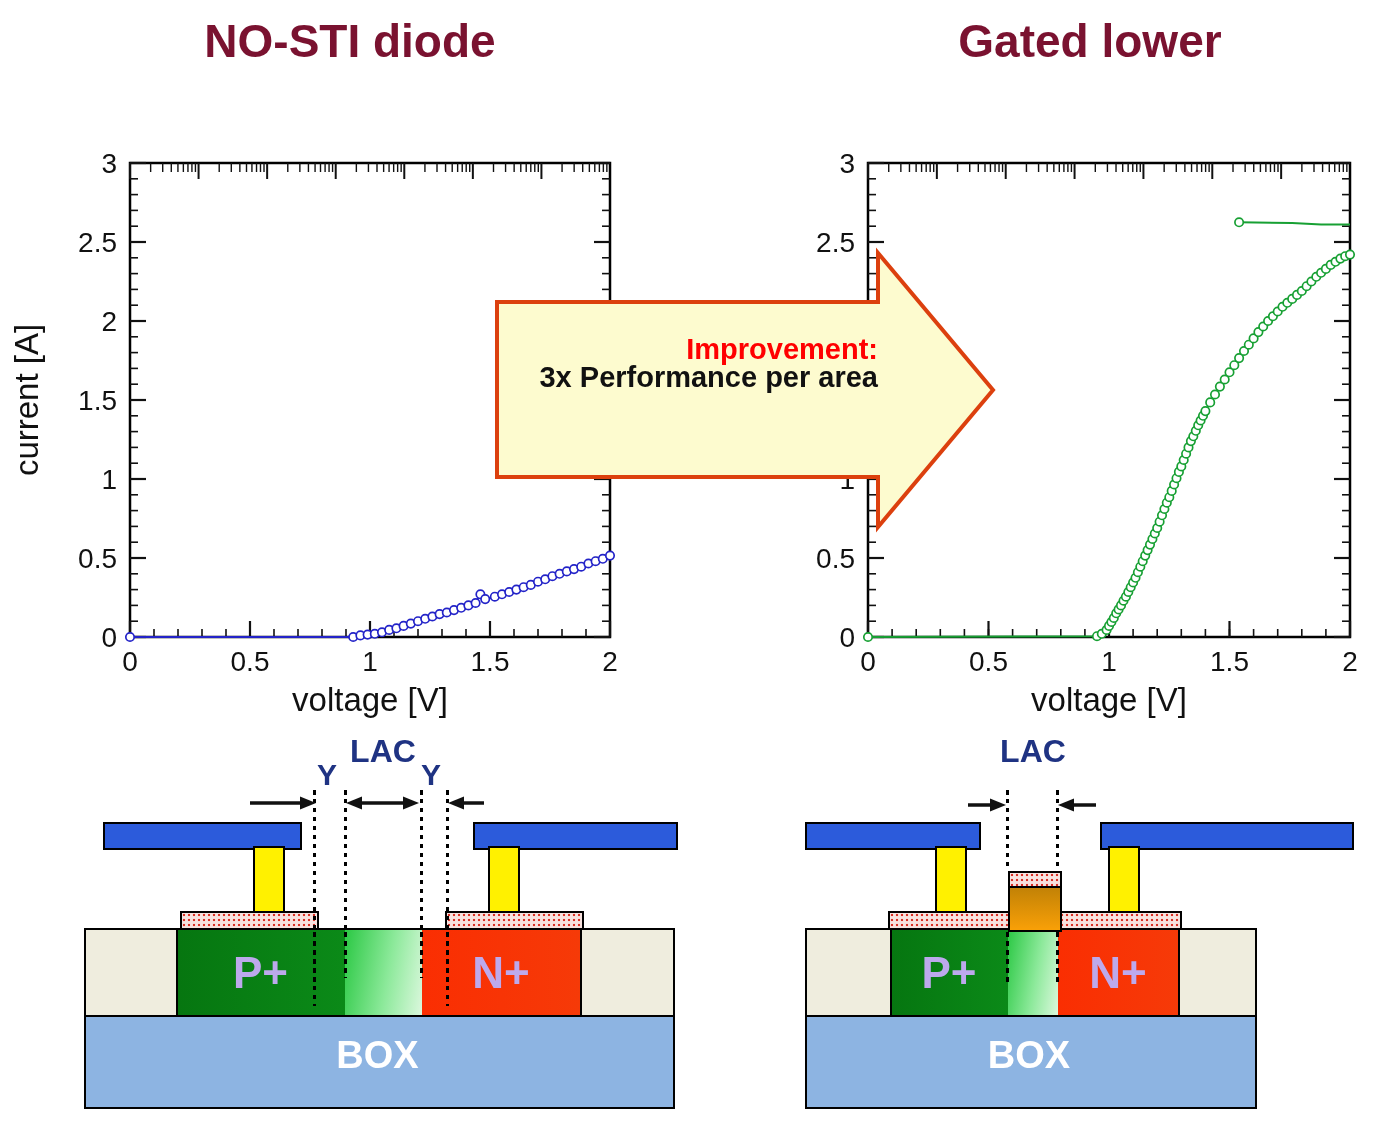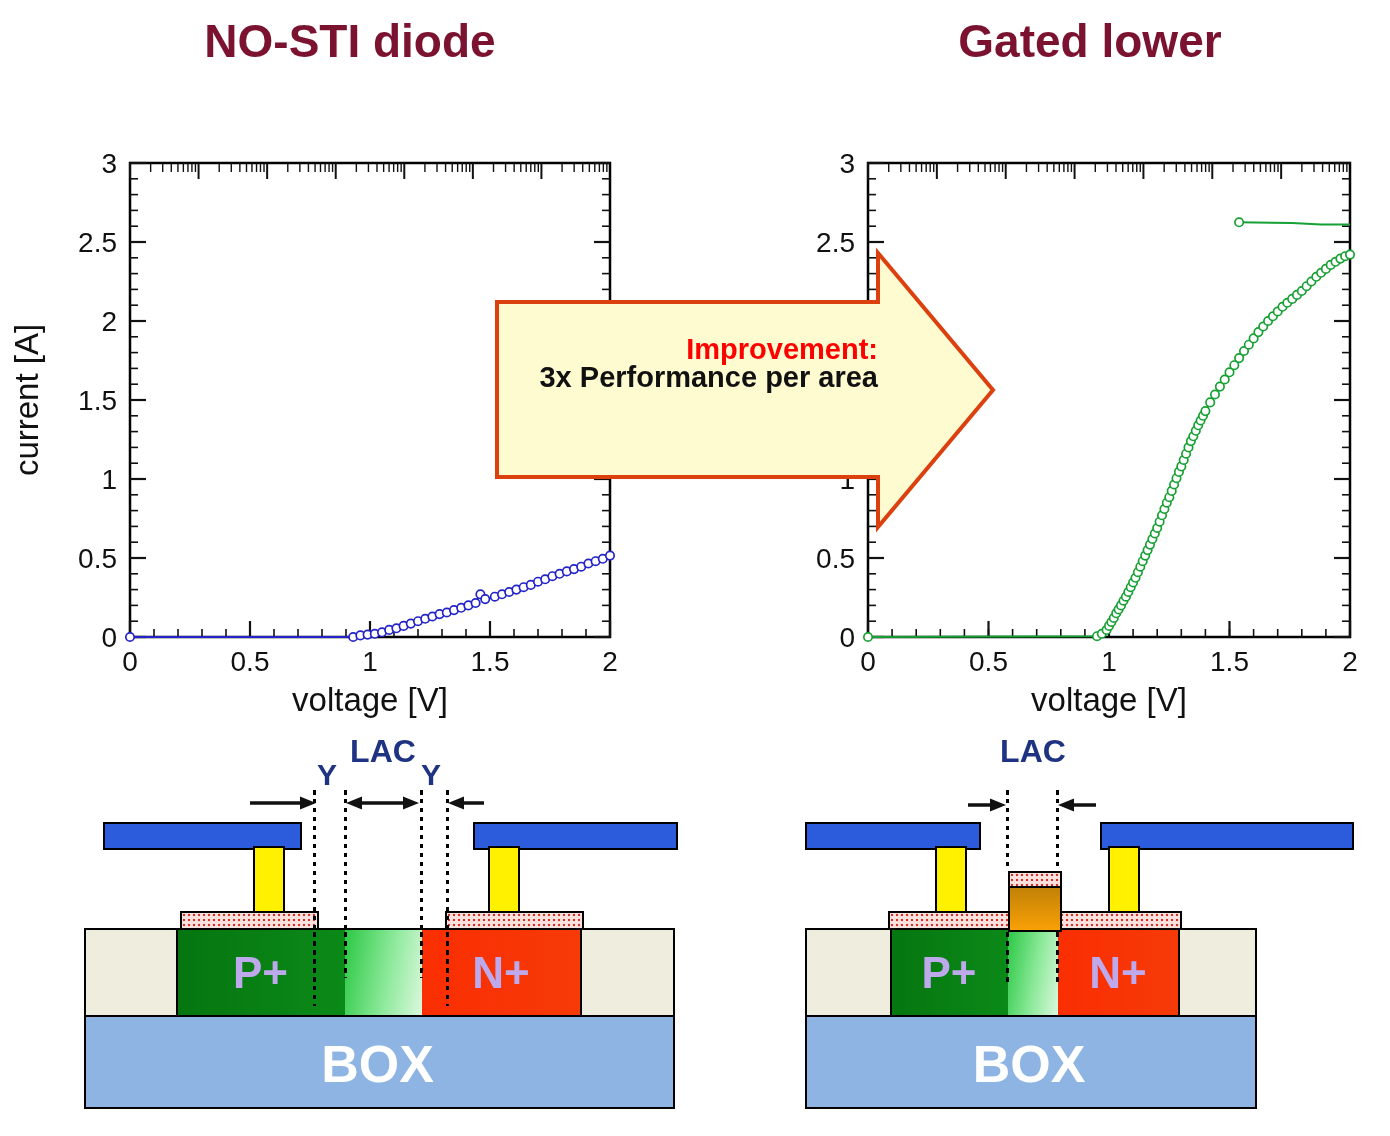--- a/index.html
+++ b/index.html
@@ -24,21 +24,21 @@
     border:2px solid #000;
   }
   .silicon{background:#EFEDDE;border:2.5px solid #000;}
   .pplus{background:linear-gradient(to right,#067610,#0B8A18);border:2px solid #000;border-right:none;}
   .nplus{background:linear-gradient(to right,#FA2E02,#F63A08);border:2px solid #000;border-left:none;}
   .lacreg{background:linear-gradient(100deg,#2BC844 0%,#8CE99A 55%,#DCF8DE 100%);border:2px solid #000;border-left:none;border-right:none;}
   .boxsub{background:#8DB4E2;border:2.5px solid #000;}
   .gate{background:linear-gradient(to bottom,#C28206,#F9A007);border:2px solid #000;}
   .vdots{width:3px;background:repeating-linear-gradient(to bottom,#000 0 4.5px,rgba(0,0,0,0) 4.5px 9px);}
   .region-label{font-weight:bold;font-size:44px;color:#BDA9EC;text-align:center;}
-  .box-label{font-weight:bold;font-size:52px;color:#ffffff;text-align:center;}
+  .box-label{font-weight:bold;font-size:38px;color:#ffffff;text-align:center;}
   .anno-label{font-weight:600;color:#1F3383;text-align:center;}
 </style>
 </head>
 <body>
 
 <div id="stage">
 
   <div class="abs panel-title" style="left:60px;top:14px;width:580px;">NO-STI diode</div>
   <div class="abs panel-title" style="left:830px;top:14px;width:520px;">Gated lower</div>
 

